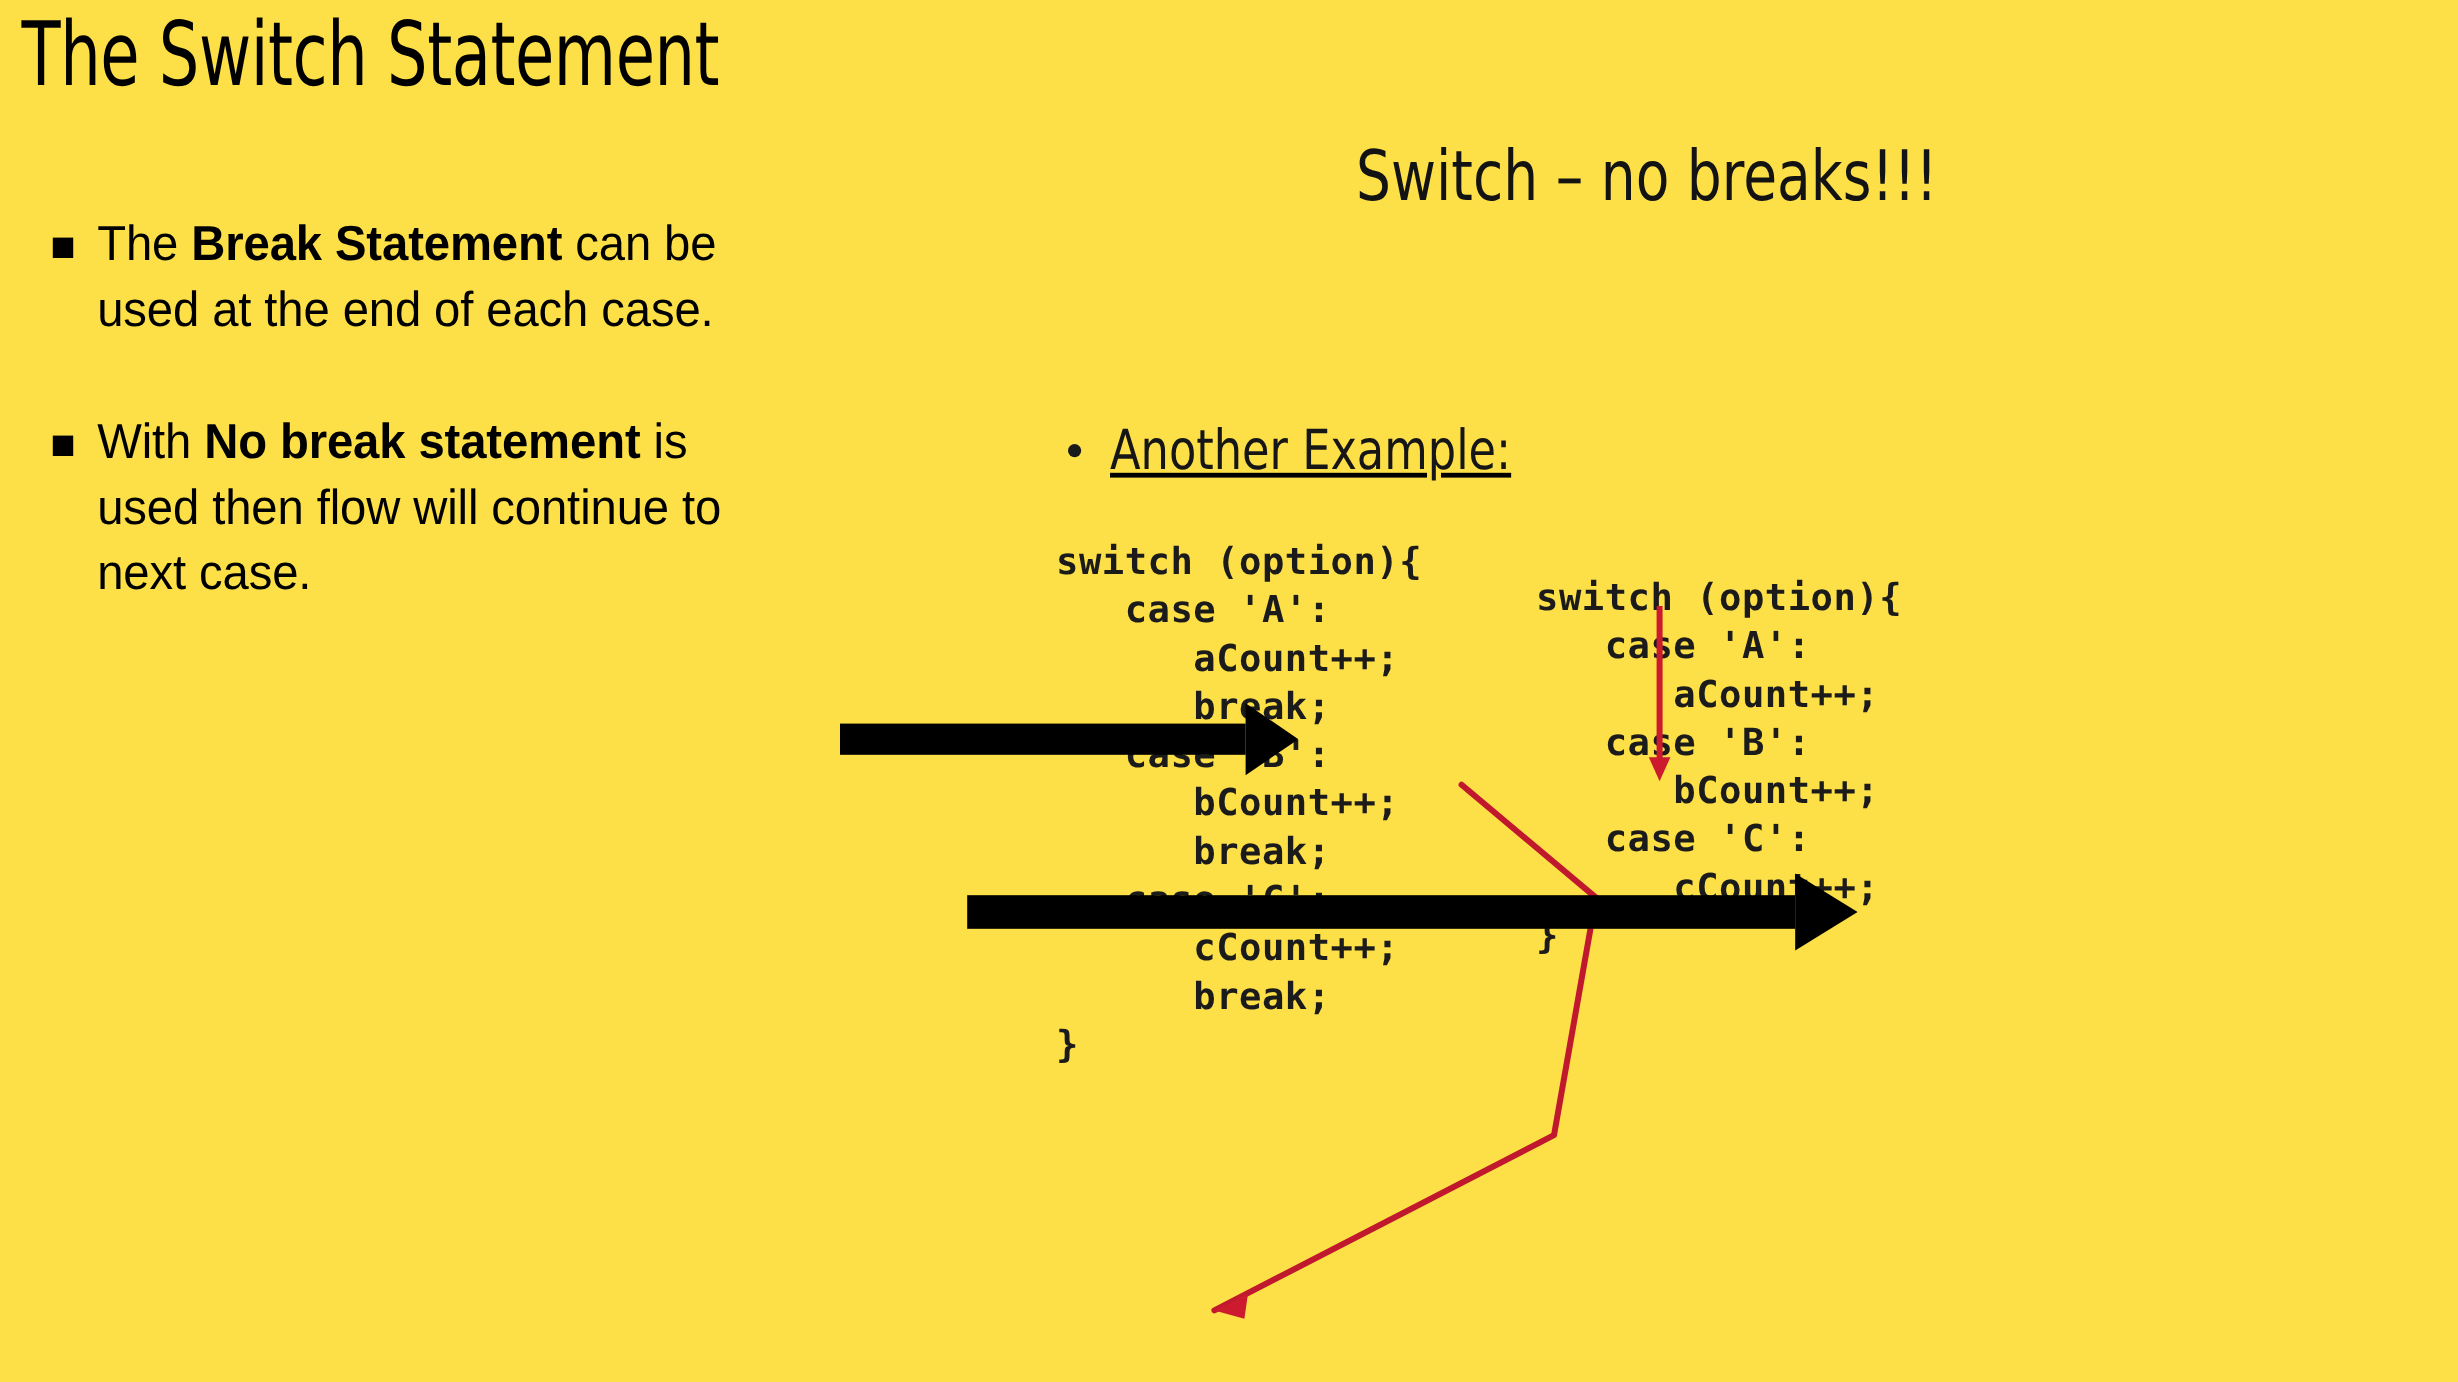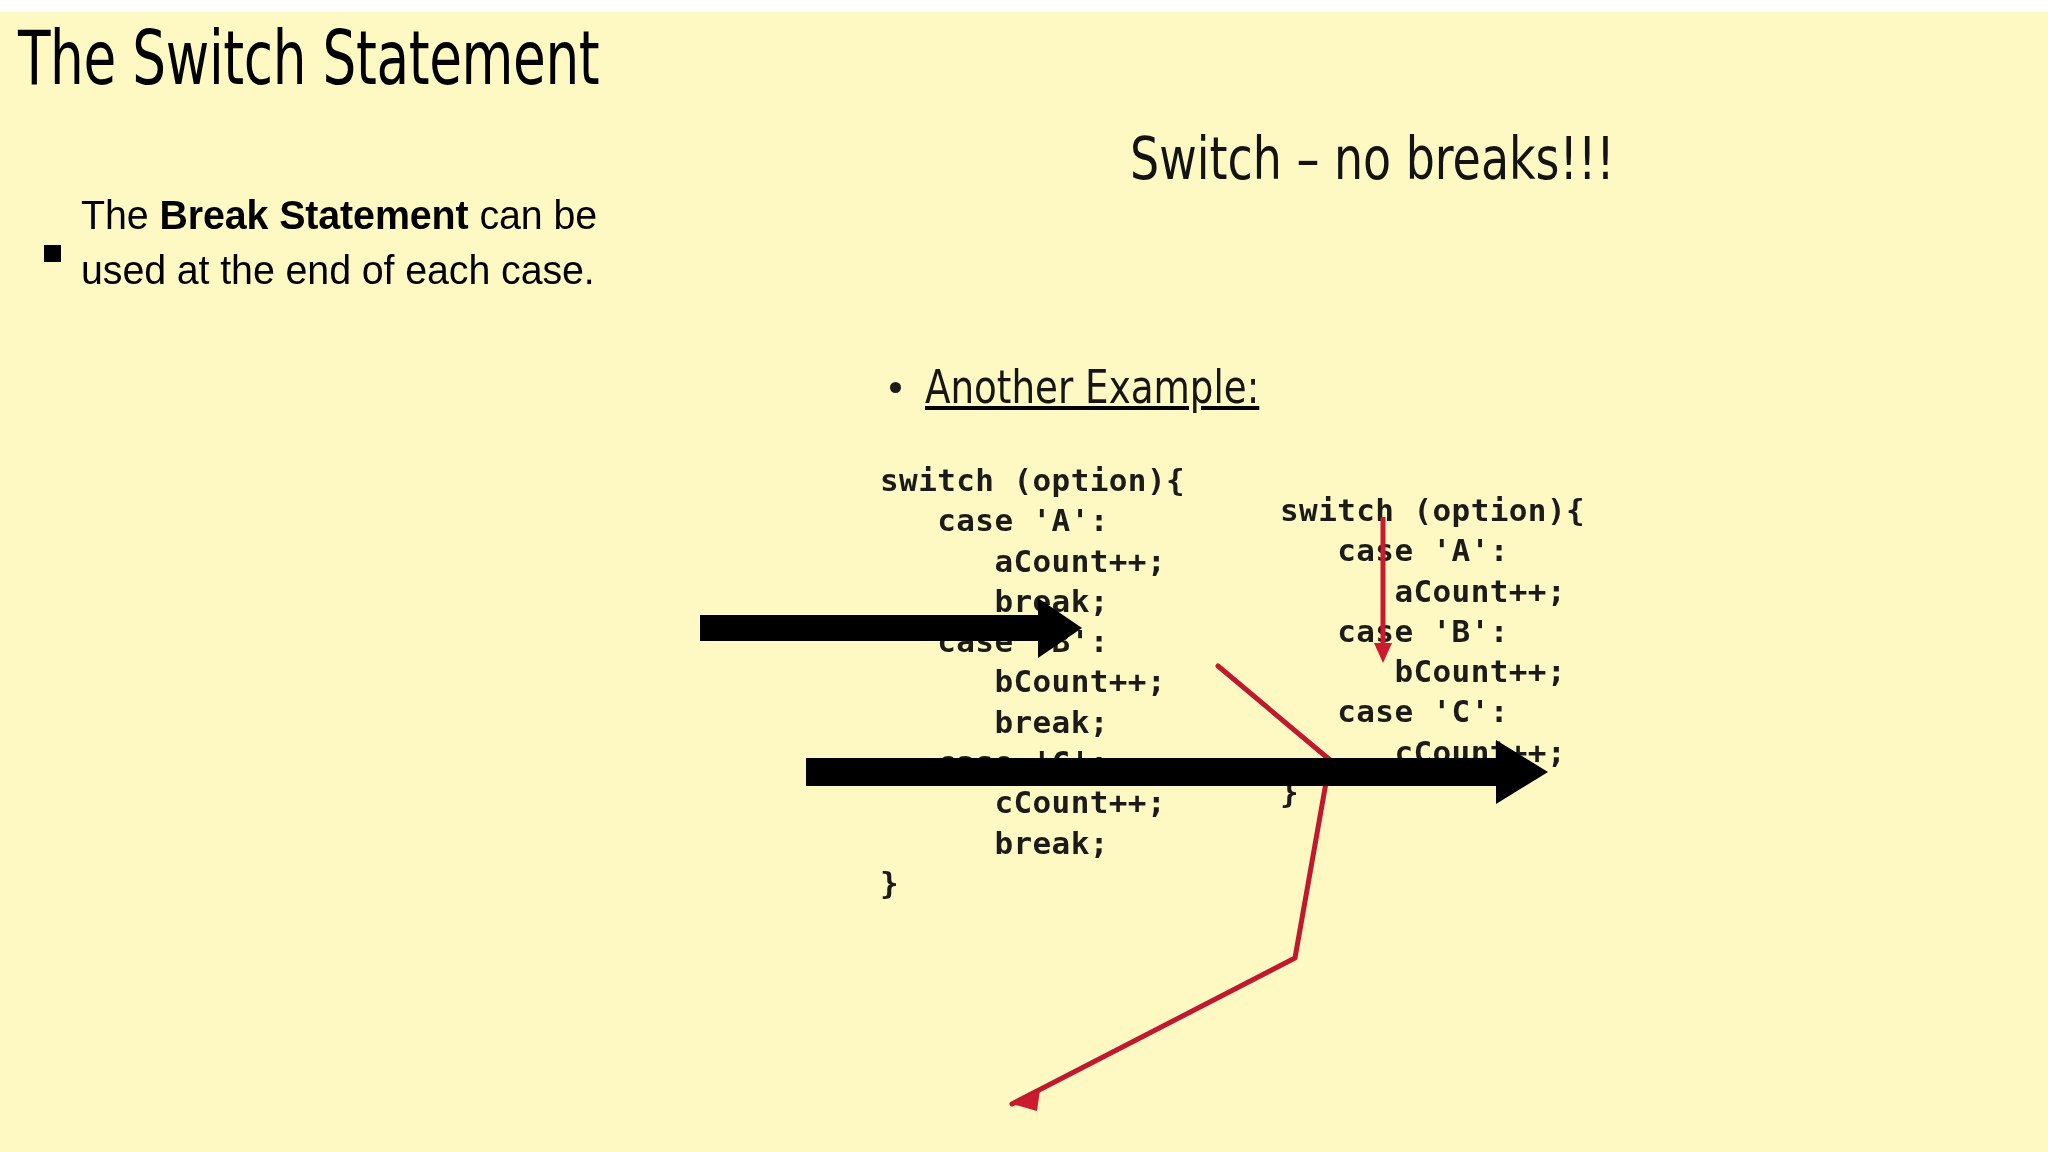--- a/index.html
+++ b/index.html
@@ -12,22 +12,21 @@
     height: 1152px;
     overflow: hidden;
     font-family: "Liberation Sans", sans-serif;
     color: #000000;
     position: relative;
   }
 
   #slide {
     position: absolute;
     inset: 0;
-    background: #fef9c3;
-    margin-top: 12px;
+    background: #fde047;
   }
 
   
   #slide-title {
     position: absolute;
     left: 18px;
     top: 8px;
     font-family: "DejaVu Sans Condensed", "Liberation Sans Narrow", "Liberation Sans", sans-serif;
     font-size: 74px;
     font-weight: 400;
@@ -41,21 +40,21 @@
 
   
   #bullet-list {
     position: absolute;
     left: 44px;
     top: 176px;
     width: 600px;
   }
   .bullet-item {
     display: flex;
-    align-items: center;
+    align-items: flex-start;
     margin-bottom: 56px;
   }
   .bullet-marker {
     width: 17px;
     height: 17px;
     background: #000;
     flex: 0 0 auto;
     margin-top: 22px;
     margin-right: 20px;
   }
@@ -152,20 +151,24 @@
   <div id="slide-title">The Switch Statement</div>
 
   <div id="bullet-list">
 
     <div class="bullet-item">
       <span class="bullet-marker"></span>
       <span class="bullet-text"><span>The </span><b>Break Statement</b><span> can be used at the end of each case.</span></span>
     </div>
 
 
+    <div class="bullet-item">
+      <span class="bullet-marker"></span>
+      <span class="bullet-text"><span>With </span><b>No break statement</b><span> is used then flow will continue to next case.</span></span>
+    </div>
 
   </div>
 
   <div id="example-panel">
 
     <div id="example-heading">Switch – no breaks!!!</div>
 
     <div id="another-example-row">
       <span id="another-example-dot"></span>
       <span id="another-example-label">Another Example:</span>

